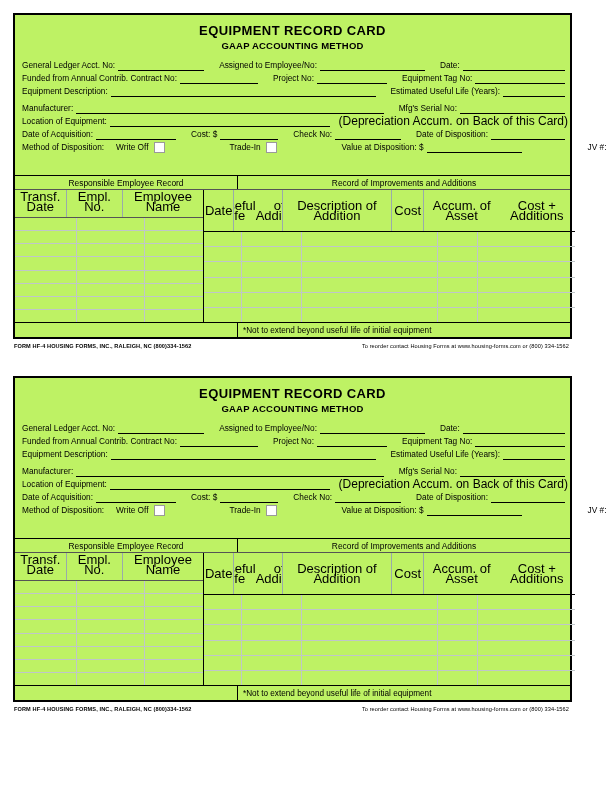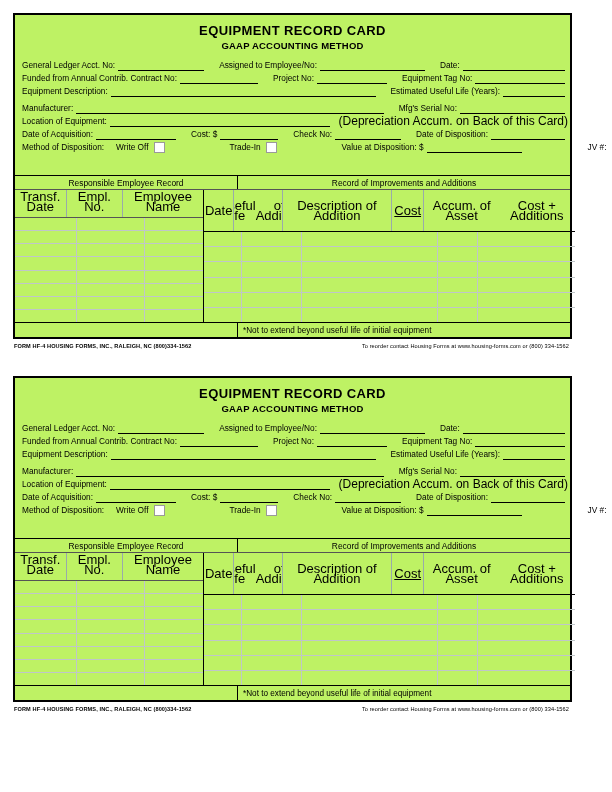--- a/index.html
+++ b/index.html
@@ -144,21 +144,21 @@
 
   
   .c-transf { width: 62px; }
   .c-empl   { width: 68px; }
   .c-name   { flex: 1 1 auto; }
 
   
   .c-date   { width: 38px; }
   .c-life   { width: 60px; }
   .c-desc   { width: 136px; }
-  .c-cost   { width: 40px; text-decoration: underline; }
+  .c-cost   { width: 40px; }
   .c-accum  { flex: 1 1 auto; }
 
   .footnote-row {
     height: 15px;
     display: flex;
     border-top: 1.4px solid #000;
     justify-content: flex-end;
   }
   .footnote-left { width: 223px; border-right: 1.4px solid #000; }
   .footnote-text {

